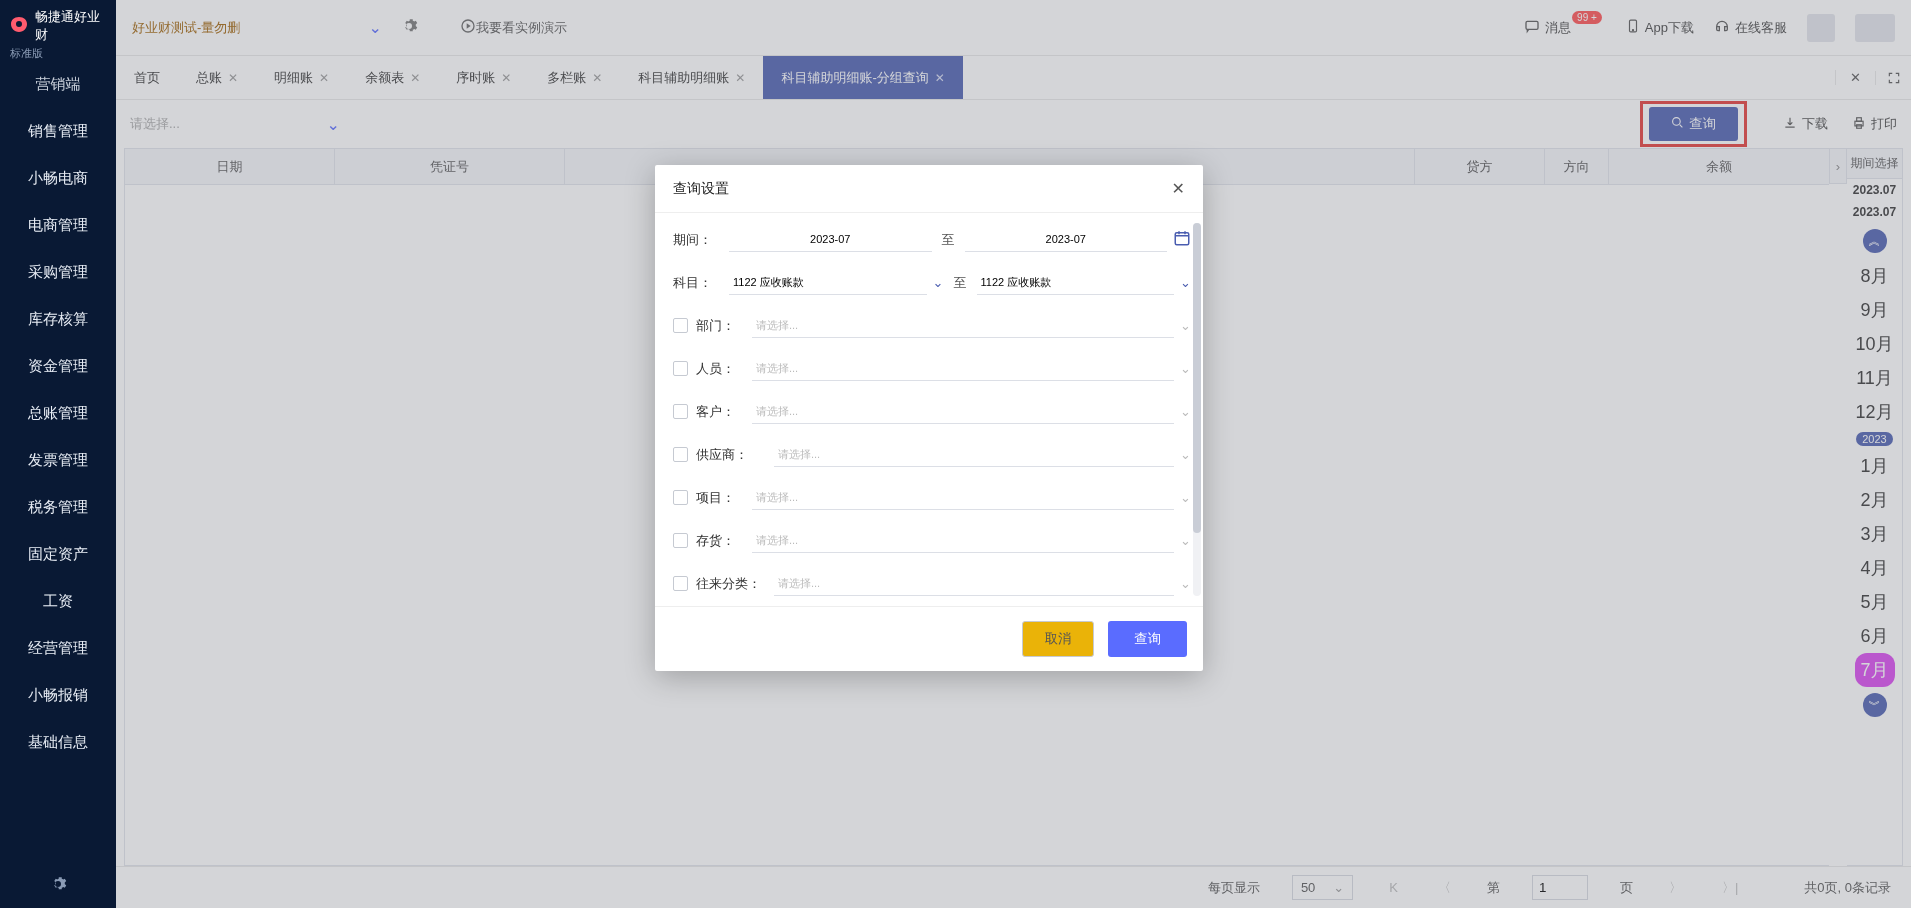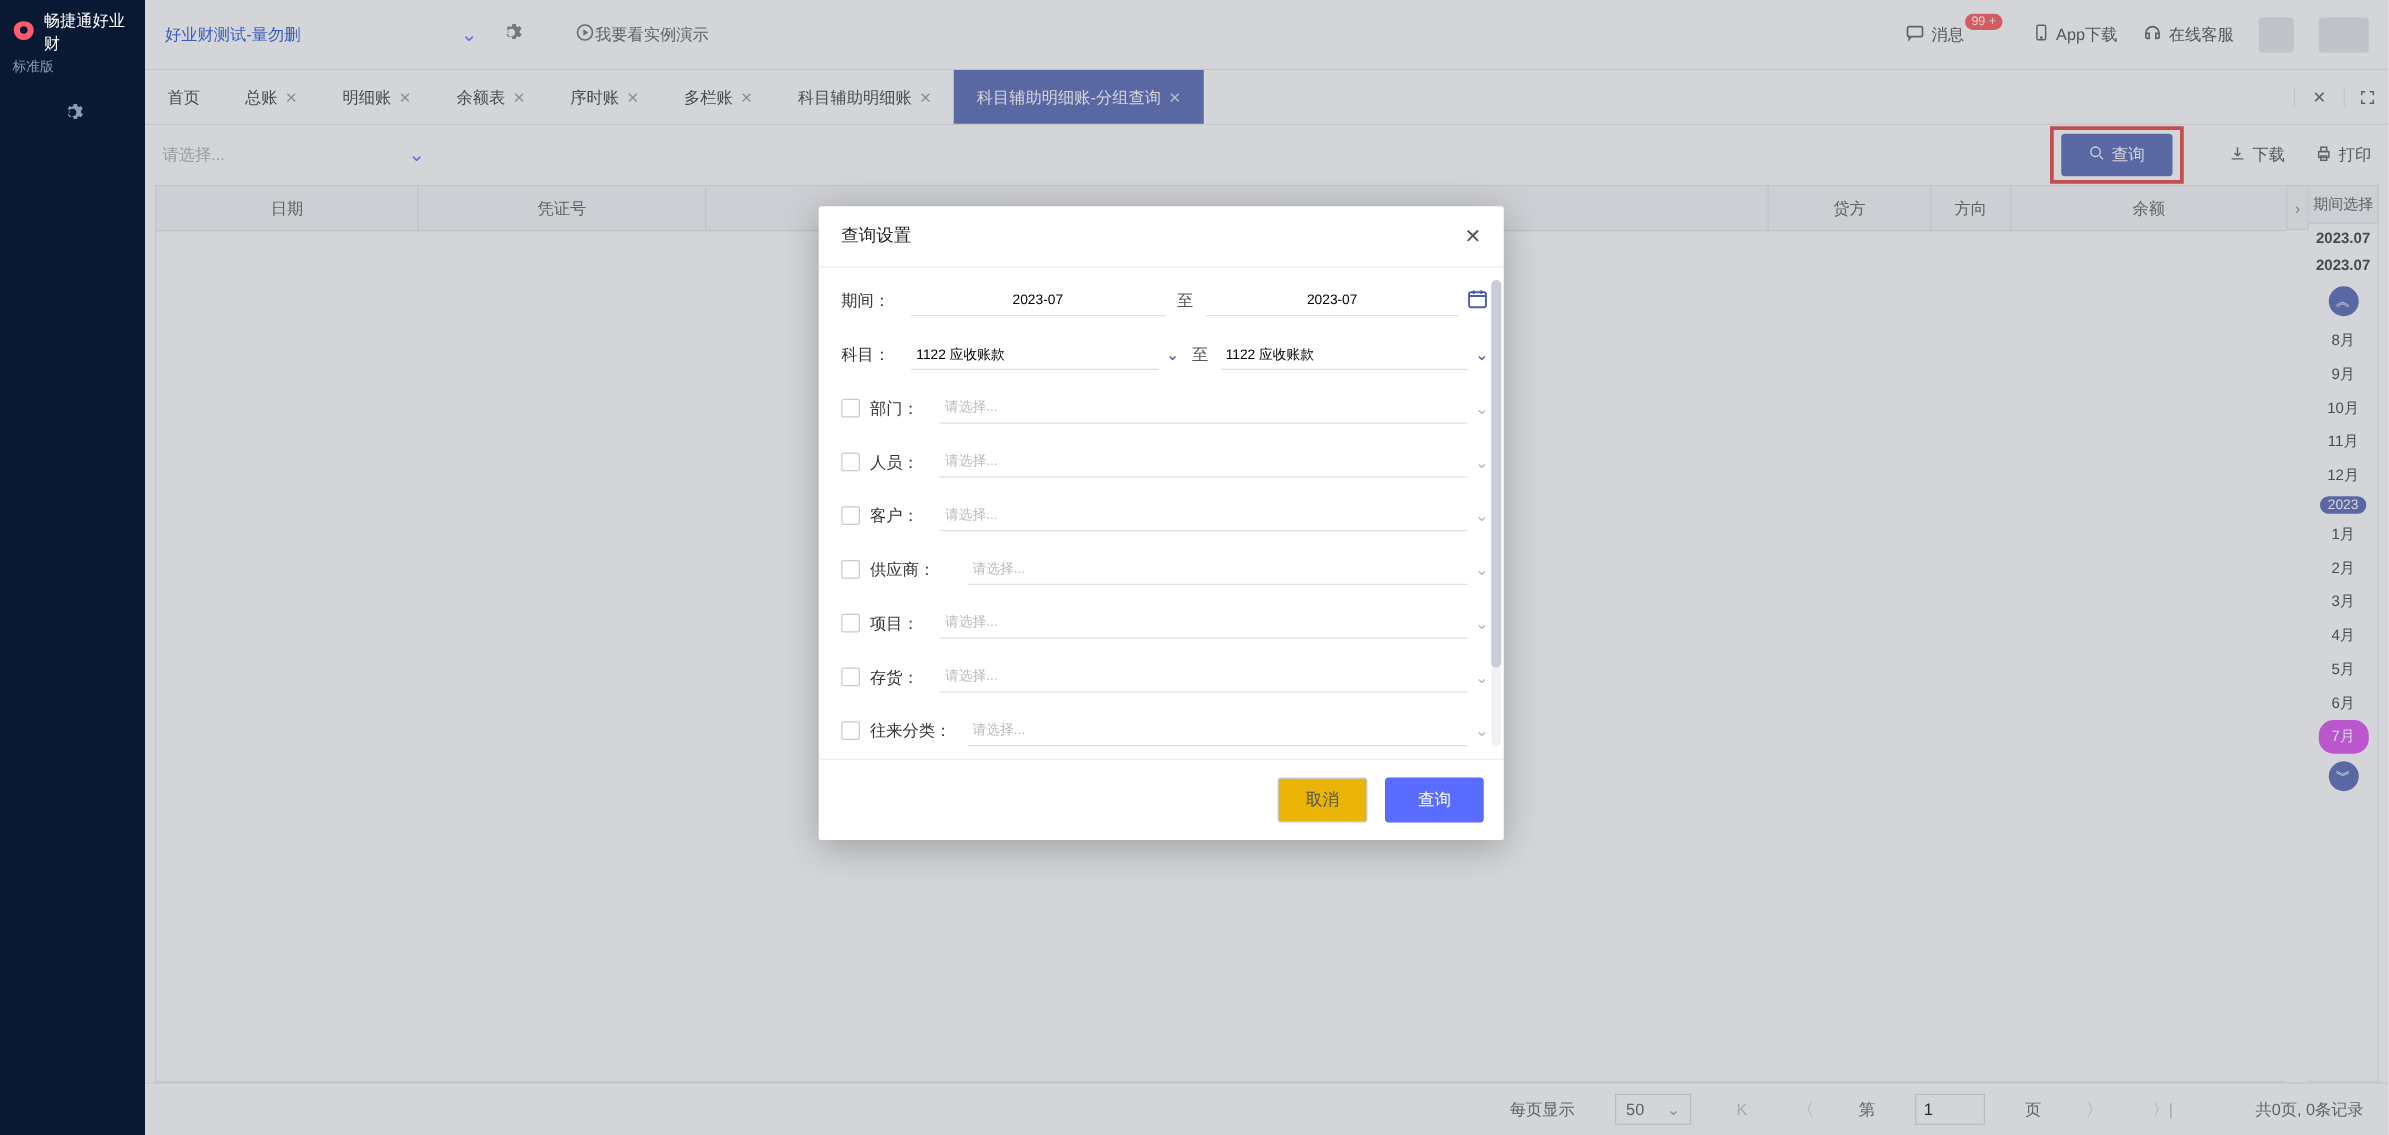--- a/index.html
+++ b/index.html
@@ -16,21 +16,21 @@
 .sidebar-item.cut { padding-top: 6px; opacity: .85; }
 .sidebar-bottom { text-align: center; padding: 12px; color: #8a9bb5; }
 .gear { display: inline-block; }
 
 
 .main { flex: 1; display: flex; flex-direction: column; position: relative; }
 
 
 .topbar { height: 56px; display: flex; align-items: center; padding: 0 16px; border-bottom: 1px solid #e8e8e8; }
 .tenant-select { display: flex; align-items: center; width: 250px; }
-.tenant-name { flex: 1; color: #1d4ed8; }
+.tenant-name { flex: 1; color: #a16207; }
 .chev-d { color: #5a6cff; font-size: 16px; margin-left: 6px; }
 .top-gear { margin-left: 18px; color: #666; }
 .top-demo { margin-left: 42px; display: flex; align-items: center; color: #555; }
 .top-spacer { flex: 1; }
 .top-actions { display: flex; align-items: center; gap: 20px; color: #444; }
 .top-act { display: flex; align-items: center; gap: 5px; cursor: pointer; }
 .badge { position: relative; top: -10px; left: -4px; background: #ff4d4f; color: #fff; border-radius: 9px; font-size: 10px; padding: 1px 5px; }
 .avatar { width: 28px; height: 28px; background: #e2e4ea; border-radius: 3px; }
 
 
@@ -59,21 +59,21 @@
 .th { display: flex; align-items: center; justify-content: center; border-right: 1px solid #e1e4ea; color: #555; font-size: 13px; }
 .th1 { width: 210px; } .th2 { width: 230px; } .th-gap { flex: 1; border-right: 1px solid #e1e4ea; } .th3 { width: 130px; } .th4 { width: 64px; } .th5 { width: 220px; border-right: none; }
 .table-body { height: 620px; }
 .side-toggle { width: 18px; background: #f5f6fa; border: 1px solid #e1e4ea; display: flex; align-items: center; justify-content: center; color: #888; cursor: pointer; height: 36px; }
 
 
 .period-panel { width: 56px; border: 1px solid #e1e4ea; border-left: none; background: #fff; display: flex; flex-direction: column; align-items: center; }
 .period-title { font-size: 12px; color: #555; padding: 6px 2px; background: #f5f6fa; width: 100%; text-align: center; border-bottom: 1px solid #e1e4ea; }
 .period-year { font-size: 12px; padding: 4px 0; color: #333; font-weight: bold; }
 .period-scroll-up, .period-scroll-down { width: 24px; height: 24px; border-radius: 12px; background: #4a5db0; color: #fff; display: flex; align-items: center; justify-content: center; margin: 6px 0; font-size: 12px; cursor: pointer; }
-.period-month { font-size: 12px; padding: 5px 0; width: 100%; text-align: center; cursor: pointer; }
+.period-month { font-size: 18px; padding: 5px 0; width: 100%; text-align: center; cursor: pointer; }
 .period-month.sel { background: #d946ef; color: #fff; border-radius: 12px; width: 40px; }
 .period-yearbadge { background: #4a5db0; color: #fff; font-size: 11px; border-radius: 10px; padding: 1px 6px; margin: 3px 0; }
 
 
 .footer { height: 42px; border-top: 1px solid #e8e8e8; display: flex; align-items: center; justify-content: flex-end; padding: 0 20px; gap: 32px; color: #555; }
 .page-size-sel { border: 1px solid #d6d9e0; padding: 4px 8px; display: flex; align-items: center; gap: 18px; }
 .pgbtn { color: #bbb; cursor: pointer; padding: 0 4px; }
 .page-input { border: 1px solid #d6d9e0; width: 56px; padding: 4px 6px; text-align: left; }
 
 
@@ -111,20 +111,37 @@
   <div class="sidebar">
     <div class="sidebar-logo">
       <span class="sidebar-logo-icon">
         <svg width="24" height="24" viewBox="0 0 24 24">
             <path fill="#ff5b6e" d="M12 3c5 0 8 3 8 7s-3 8-8 8-8-4-8-8 3-7 8-7zm0 4a3 3 0 100 6 3 3 0 000-6z"></path>
           </svg>
       </span>
       <span>畅捷通好业财</span>
     </div>
     <div class="sidebar-version">标准版</div>
+    <div class="sidebar-items">
+      <div class="sidebar-item cut">营销端</div>
+      <div class="sidebar-item">销售管理</div>
+      <div class="sidebar-item">小畅电商</div>
+      <div class="sidebar-item">电商管理</div>
+      <div class="sidebar-item">采购管理</div>
+      <div class="sidebar-item">库存核算</div>
+      <div class="sidebar-item">资金管理</div>
+      <div class="sidebar-item">总账管理</div>
+      <div class="sidebar-item">发票管理</div>
+      <div class="sidebar-item">税务管理</div>
+      <div class="sidebar-item">固定资产</div>
+      <div class="sidebar-item">工资</div>
+      <div class="sidebar-item">经营管理</div>
+      <div class="sidebar-item">小畅报销</div>
+      <div class="sidebar-item">基础信息</div>
+    </div>
     <div class="sidebar-bottom">
       <span class="gear">
         <svg width="18" height="18" viewBox="0 0 24 24" fill="#8a9bb5">
             <path d="M12 8a4 4 0 100 8 4 4 0 000-8zm9 4l2 2-2 3-2-1a8 8 0 01-2 1l0 2h-4l0-2a8 8 0 01-2-1l-2 1-2-3 2-2a8 8 0 010-2l-2-2 2-3 2 1a8 8 0 012-1l0-2h4l0 2a8 8 0 012 1l2-1 2 3-2 2a8 8 0 010 2z"></path>
           </svg>
       </span>
     </div>
   </div>
 
   <div class="main">

